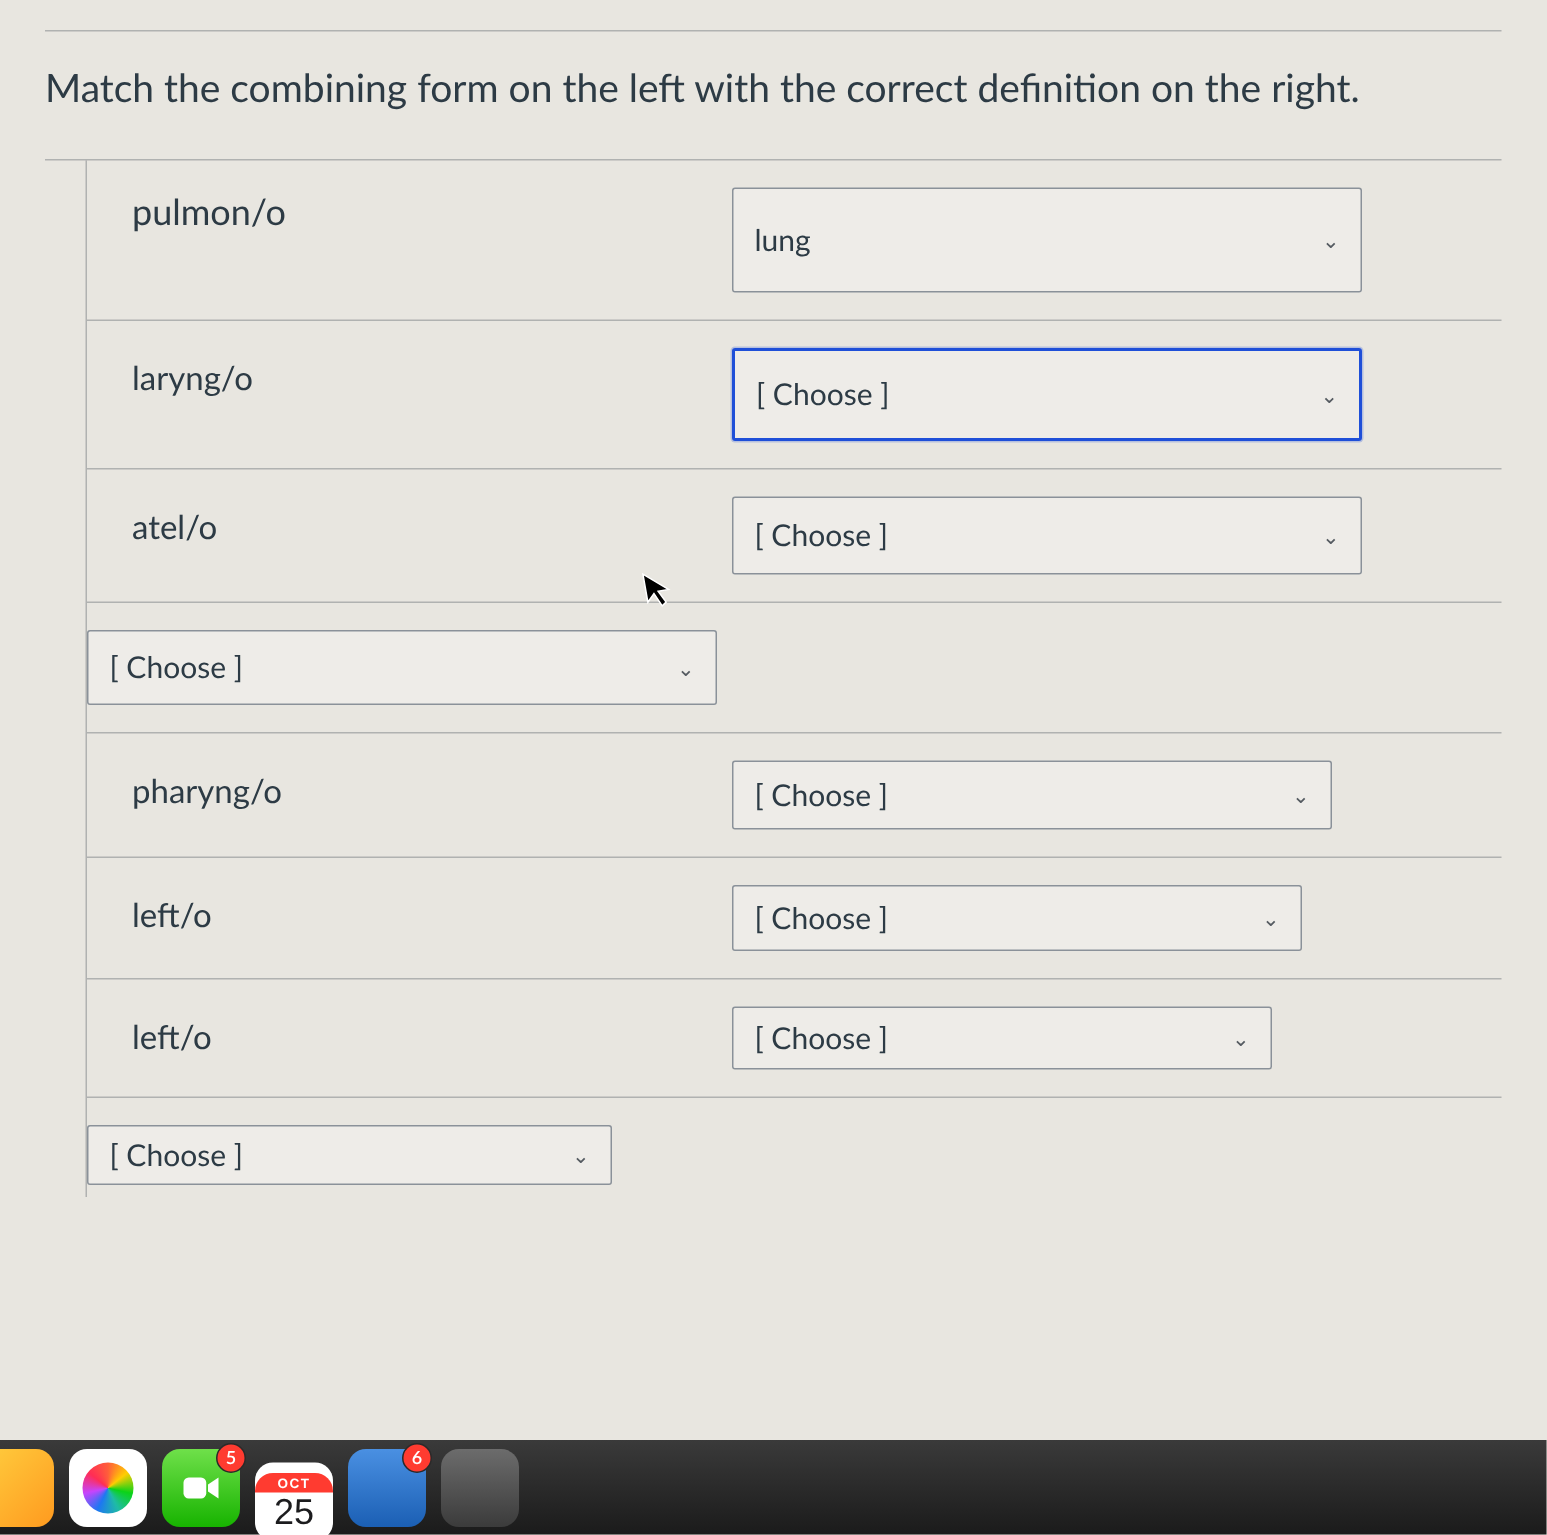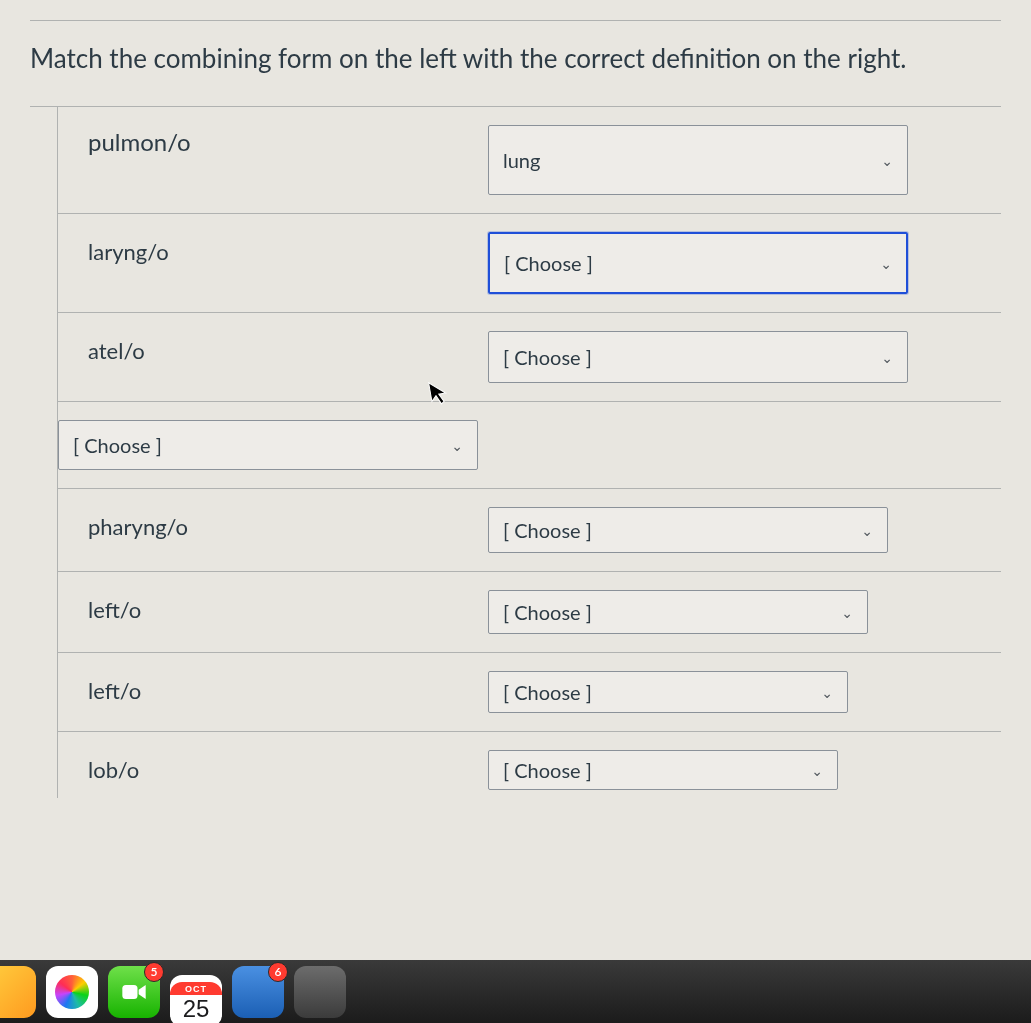--- a/index.html
+++ b/index.html
@@ -258,21 +258,20 @@
       <div class="term-col">left/o</div>
       <div class="select-col">
         <div class="choose-select">
           <span>[ Choose ]</span>
           <span class="chevron">⌄</span>
         </div>
       </div>
     </div>
 
     <div class="match-row row8">
-      <div class="term-col">lob/o</div>
       <div class="select-col">
         <div class="choose-select">
           <span>[ Choose ]</span>
           <span class="chevron">⌄</span>
         </div>
       </div>
     </div>
 
   </div>
 

